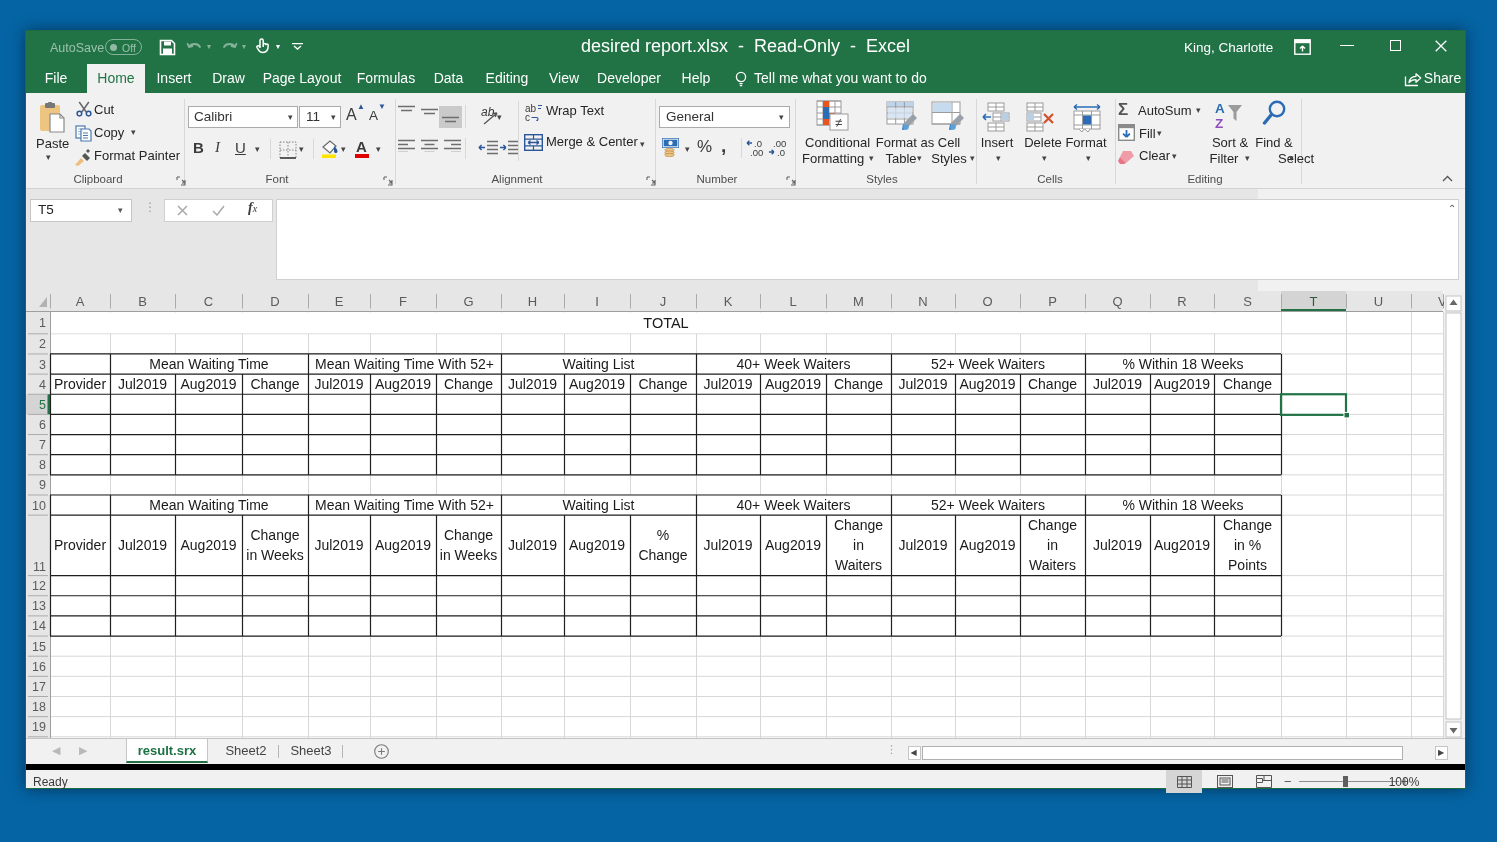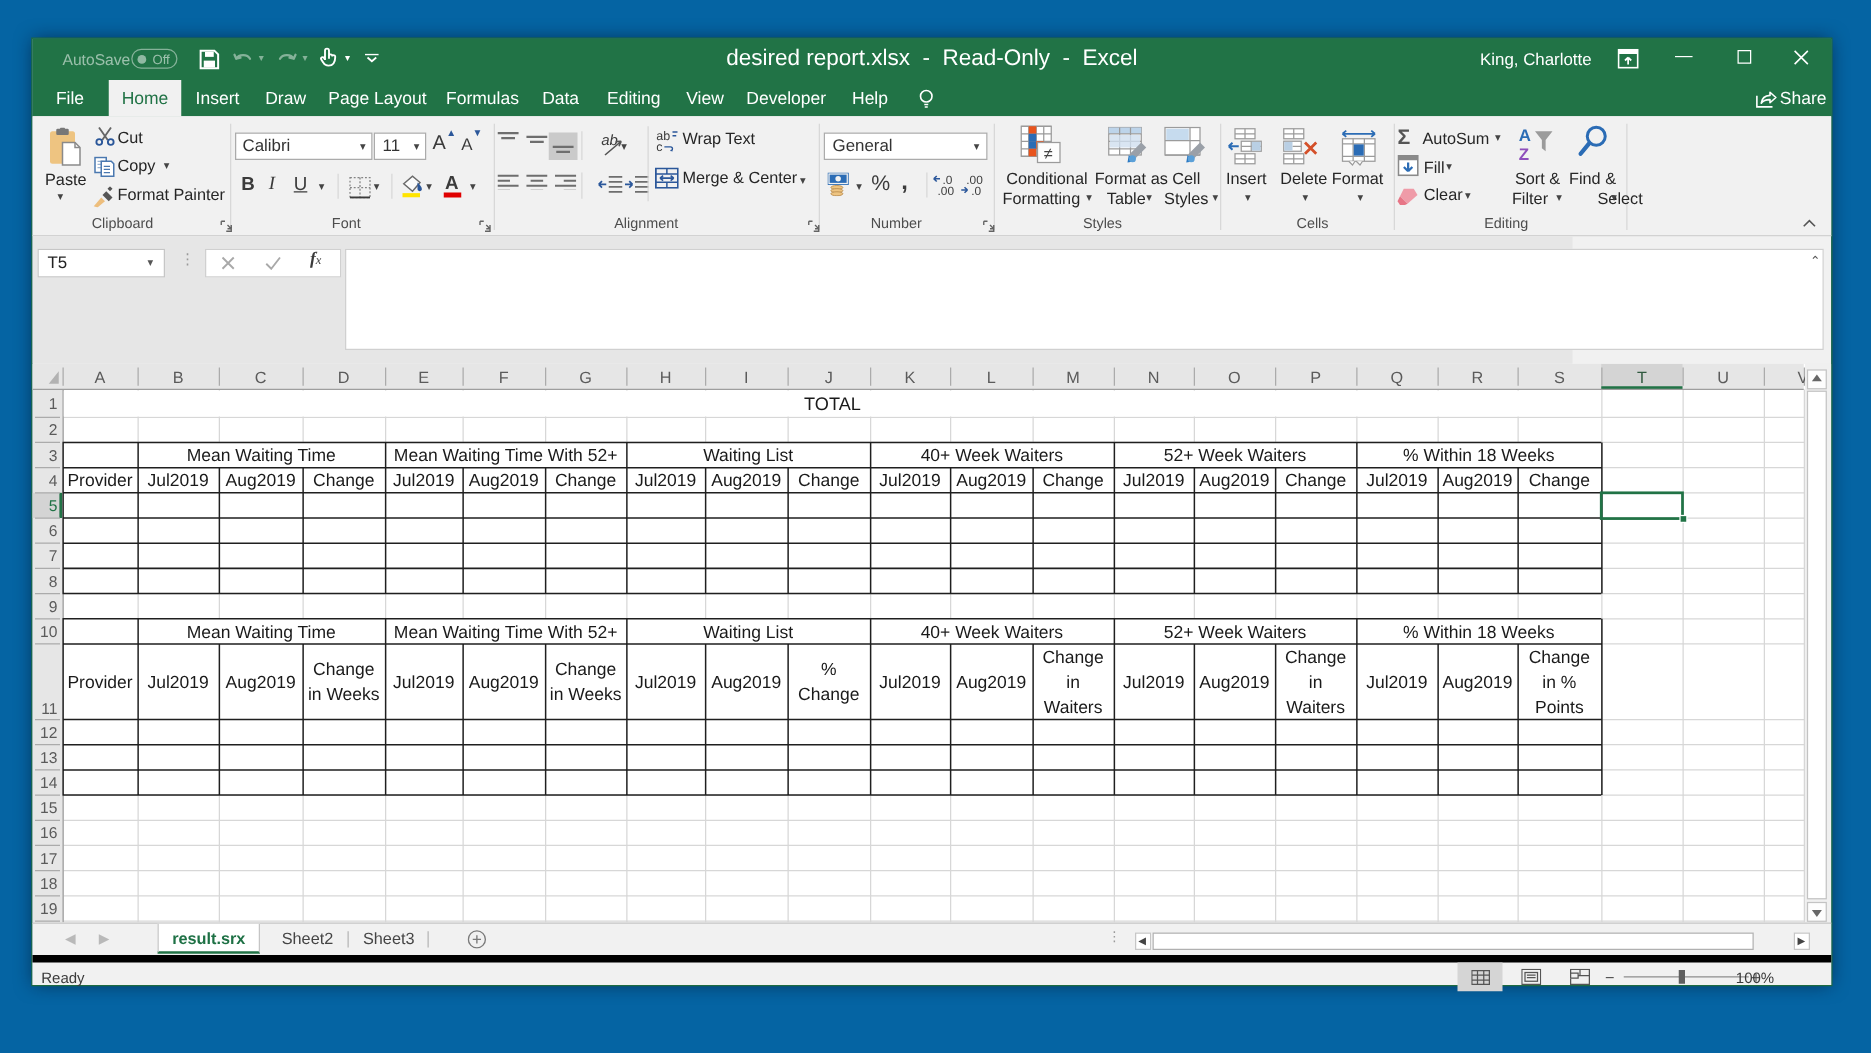--- a/index.html
+++ b/index.html
@@ -73,20 +73,21 @@
  <div class="tab" style="left:325px;width:70px">Formulas</div>
  <div class="tab" style="left:395px;width:55px">Data</div>
  <div class="tab" style="left:451px;width:60px">Editing</div>
  <div class="tab" style="left:513px;width:50px">View</div>
  <div class="tab" style="left:568px;width:70px">Developer</div>
  <div class="tab" style="left:648px;width:44px">Help</div>
  <svg class="icon" style="left:708px;top:7px" width="14" height="16" viewBox="0 0 14 16">
       <circle cx="7" cy="6" r="4.6" fill="none" stroke="#fff" stroke-width="1.3"></circle>
       <path d="M5.4 12.6h3.2M5.8 14.6h2.4" stroke="#fff" stroke-width="1.3"></path>
     </svg>
+ <div class="tab" style="left:728px;width:250px;text-align:left">Tell me what you want to do</div>
  <svg class="icon" style="left:1378px;top:8px" width="18" height="15" viewBox="0 0 18 15">
       <path d="M1.5 4.5v9h12.5" fill="none" stroke="#fff" stroke-width="1.3"></path>
       <path d="M5 10.5c.5-3.8 3.2-6 7-6.2v-2.5L16.7 6 12 10.2V7.7c-3.2-.1-5.4.8-7 2.8z" fill="none" stroke="#fff" stroke-width="1.3" stroke-linejoin="round"></path>
     </svg>
  <div class="tab" style="left:1394px;width:45px">Share</div>
 </div>
 
 <div class="ribbon">
 
  <div class="gsep" style="left:158px"></div>

